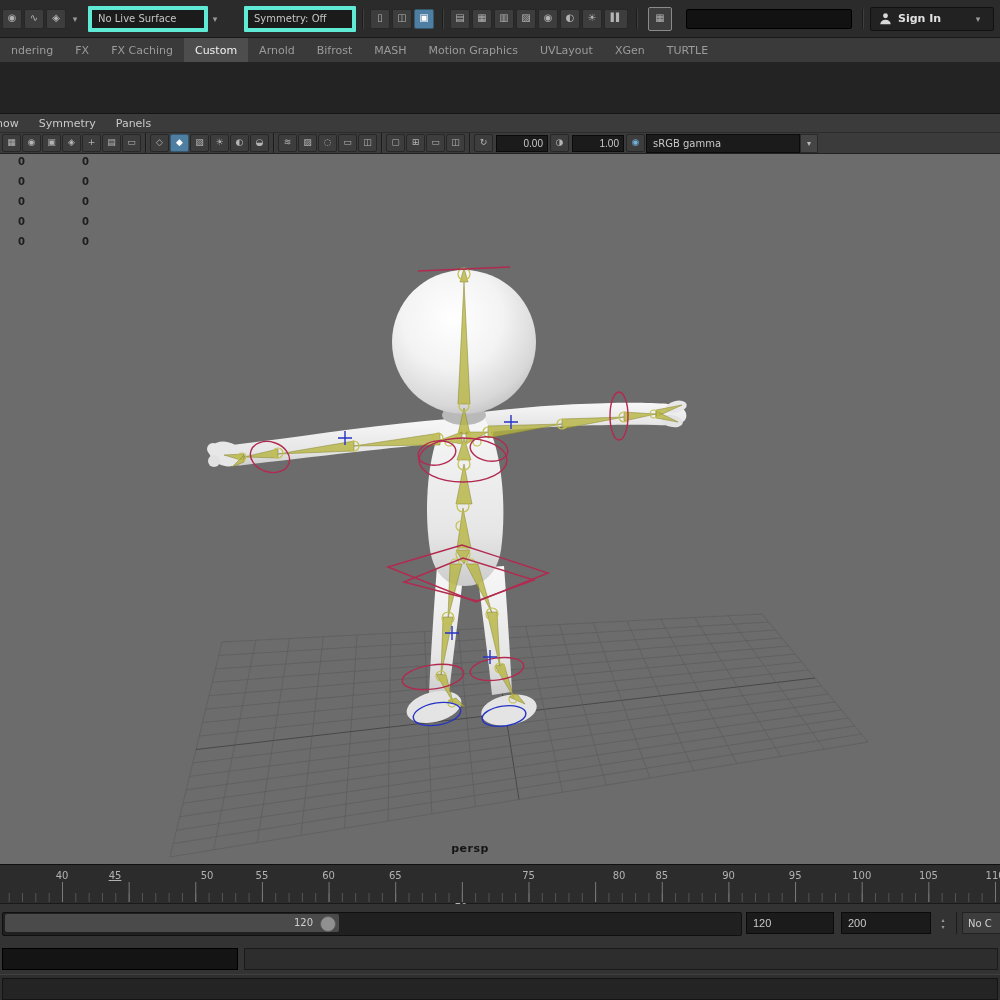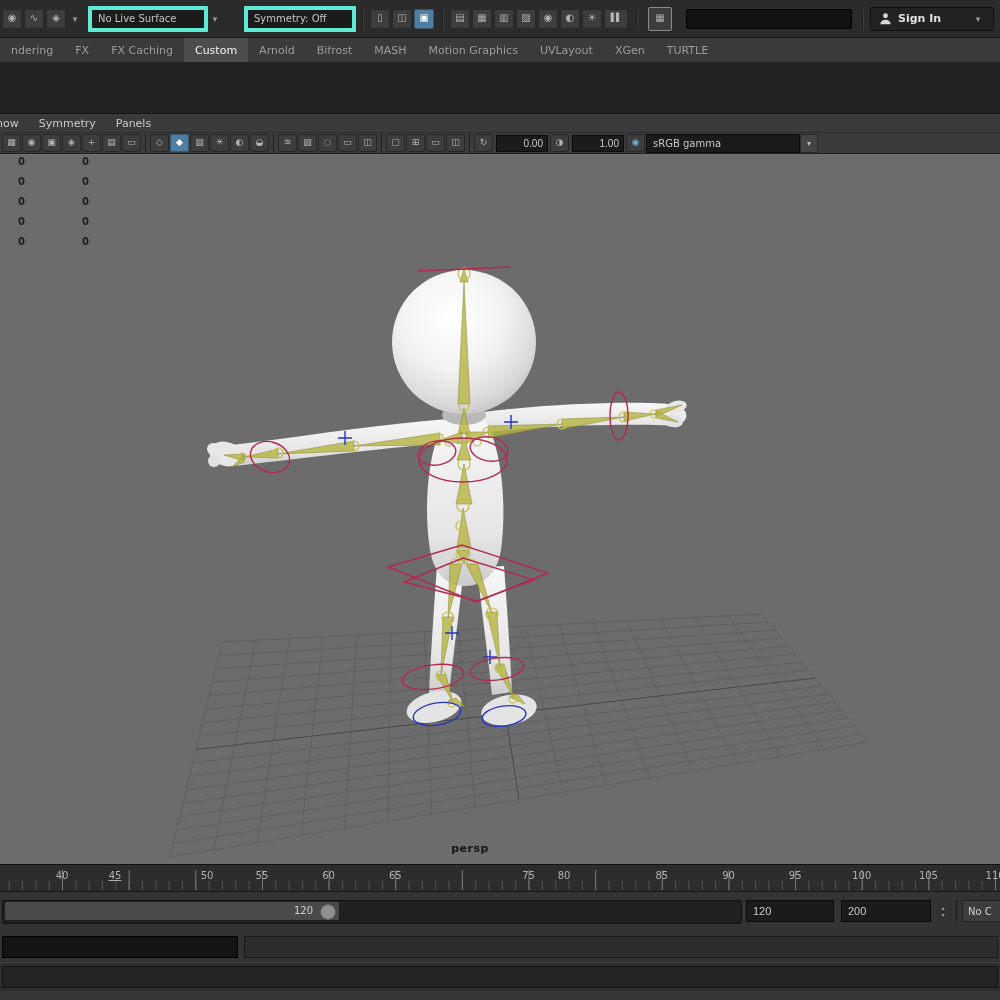--- a/index.html
+++ b/index.html
@@ -34,21 +34,21 @@
   #colorspace-combo{width:140px;height:17px;background:#1b1b1b;border:1px solid #0b0b0b;color:#c9c9c9;
     font-size:10px;display:flex;align-items:center;padding:0 6px;flex:none;}
   #colorspace-caret{width:16px;height:17px;background:#454545;border:1px solid #2a2a2a;color:#bbb;
     font-size:8px;text-align:center;line-height:17px;flex:none;}
   
   #viewport{position:relative;height:710px;background:#6c6c6c;overflow:hidden;}
   .hud-val{position:absolute;font-size:10px;font-weight:bold;color:#1d1d1d;}
   #persp-label{position:absolute;left:430px;top:688px;width:80px;text-align:center;
     font-size:11px;font-weight:bold;color:#151515;letter-spacing:.5px;}
   
-  #time-slider{position:relative;height:28px;background:#2c2c2c;border-top:1px solid #111;border-bottom:1px solid #1a1a1a;box-sizing:border-box;}
+  #time-slider{position:relative;height:40px;background:#2c2c2c;border-top:1px solid #111;border-bottom:1px solid #1a1a1a;box-sizing:border-box;}
   .frame-label{position:absolute;top:5px;transform:translateX(-50%);font-size:10px;color:#b2b2b2;}
   #timeline-ticks{position:absolute;left:0;right:0;bottom:1px;height:20px;
     background-image:linear-gradient(90deg,#7a7a7a 1px,transparent 1px),linear-gradient(90deg,#555 1px,transparent 1px);
     background-size:66.65px 20px,13.33px 9px;background-position:62px 0,8.7px 11px;background-repeat:repeat-x;}
   
   #range-row{position:relative;height:40px;background:#333;}
   #range-track{position:absolute;left:2px;top:8px;width:738px;height:22px;background:#202020;
     border:1px solid #101010;border-radius:2px;}
   #range-handle{position:absolute;left:2px;top:1px;width:334px;height:18px;background:#4a4a4a;border-radius:2px;}
   #range-handle-label{position:absolute;right:26px;top:3px;font-size:10px;color:#cfcfcf;}
@@ -354,21 +354,21 @@
 <div id="time-slider">
   <div id="timeline-ticks"></div>
 <div class="frame-label" style="left: 62px;">40</div>
     <div class="frame-label" style="left: 115px; text-decoration: underline;">45</div>
     <div class="frame-label" style="left: 207px;">50</div>
     <div class="frame-label" style="left: 261.95px;">55</div>
     <div class="frame-label" style="left: 328.6px;">60</div>
     <div class="frame-label" style="left: 395.25px;">65</div>
     <div class="frame-label" style="left: 461px; margin-top: 32px;">70</div>
     <div class="frame-label" style="left: 528.55px;">75</div>
-    <div class="frame-label" style="left: 564px; text-align: center;">80</div>
+    <div class="frame-label" style="left: 619px; text-align: center;">80</div>
     <div class="frame-label" style="left: 661.85px;">85</div>
     <div class="frame-label" style="left: 728.5px;">90</div>
     <div class="frame-label" style="left: 795.15px;">95</div>
     <div class="frame-label" style="left: 861.8px;">100</div>
     <div class="frame-label" style="left: 928.45px;">105</div>
     <div class="frame-label" style="left: 995.1px;">110</div>
   </div>
 
 <div id="range-row">
   <div id="range-track">

